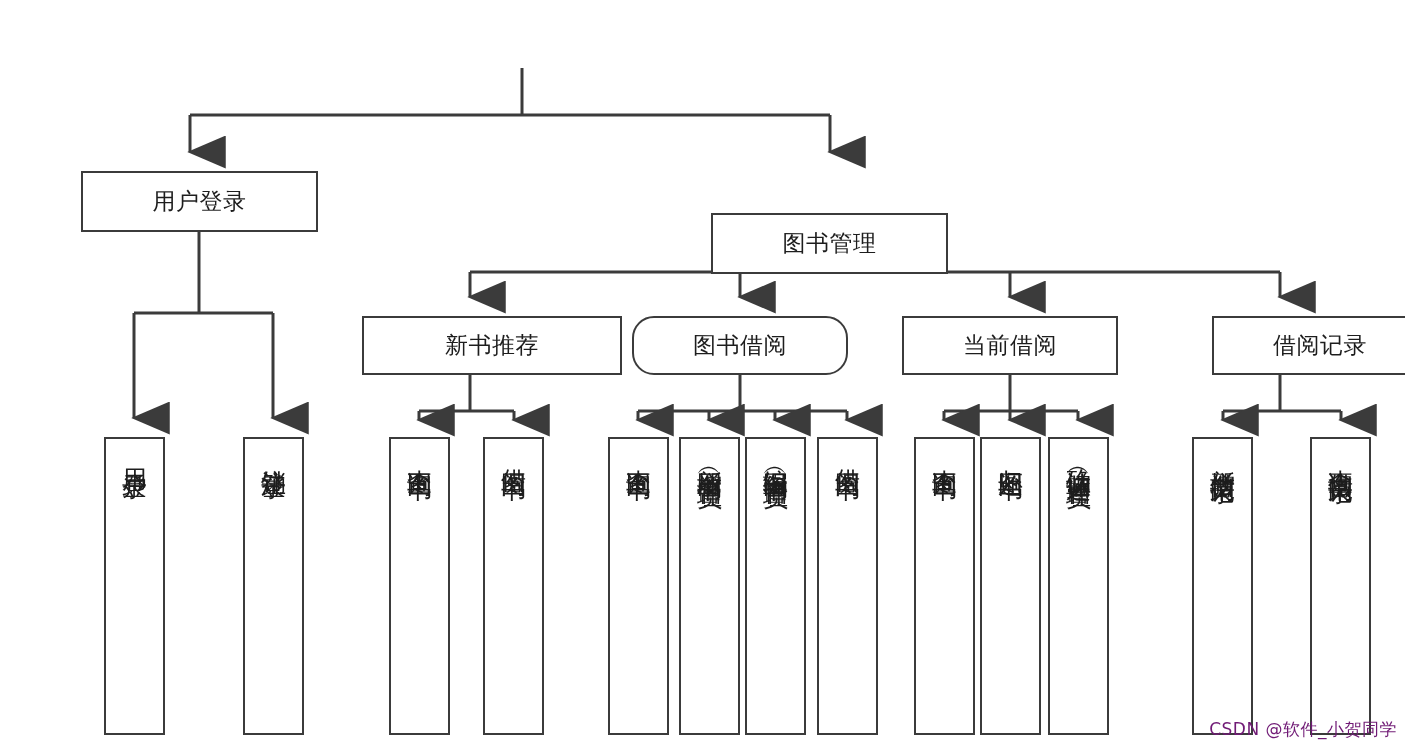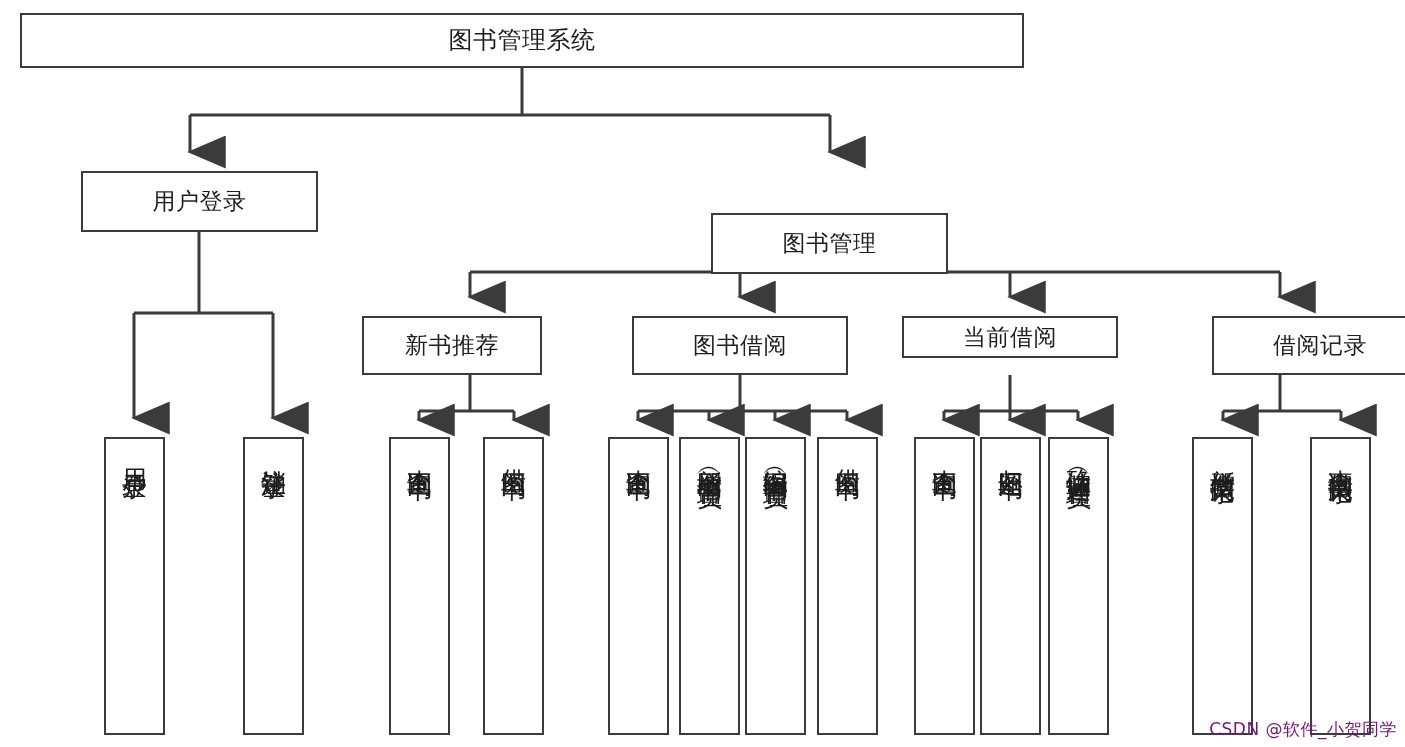--- a/index.html
+++ b/index.html
@@ -121,38 +121,35 @@
       <path d="M 1010 411 L 1010 420" marker-end="url(#arrow)"></path>
       <path d="M 1078 411 L 1078 420" marker-end="url(#arrow)"></path>
 
       <path d="M 1280 375 L 1280 411"></path>
       <path d="M 1223 411 L 1341 411"></path>
       <path d="M 1223 411 L 1223 420" marker-end="url(#arrow)"></path>
       <path d="M 1341 411 L 1341 420" marker-end="url(#arrow)"></path>
     </g>
   </svg>
 
-  <div class="node h-node root" style="left:20px; top:13px; width:1004px; height:55px;">
-    <span class="label">图书管理系统</span>
-  </div>
 
   <div class="node h-node" style="left:81px; top:171px; width:237px; height:61px;">
     <span class="label">用户登录</span>
   </div>
   <div class="node h-node" style="left:711px; top:171px; width:237px; height:61px;margin-top:42px;">
     <span class="label">图书管理</span>
   </div>
 
-  <div class="node h-node" style="left:362px; top:316px; width:180px; height:59px;">
+  <div class="node h-node" style="left:362px; top:316px; width:260px; height:59px;">
     <span class="label">新书推荐</span>
   </div>
-  <div class="node h-node" style="left:632px; top:316px; width:216px; height:59px;">
+  <div class="node h-node" style="left:632px; top:316px; width:216px; height:59px;border-radius:22px;">
     <span class="label">图书借阅</span>
   </div>
-  <div class="node h-node" style="left:902px; top:316px; width:216px; height:42px;">
+  <div class="node h-node" style="left:902px; top:316px; width:216px; height:59px;">
     <span class="label">当前借阅</span>
   </div>
   <div class="node h-node" style="left:1172px; top:316px; width:216px; height:59px;margin-left:40px;">
     <span class="label">借阅记录</span>
   </div>
 
   <div class="node v-node" style="left:104px; top:437px; width:61px; height:298px;">
     <span class="label">用户登录</span>
   </div>
   <div class="node v-node" style="left:243px; top:437px; width:61px; height:298px;">

